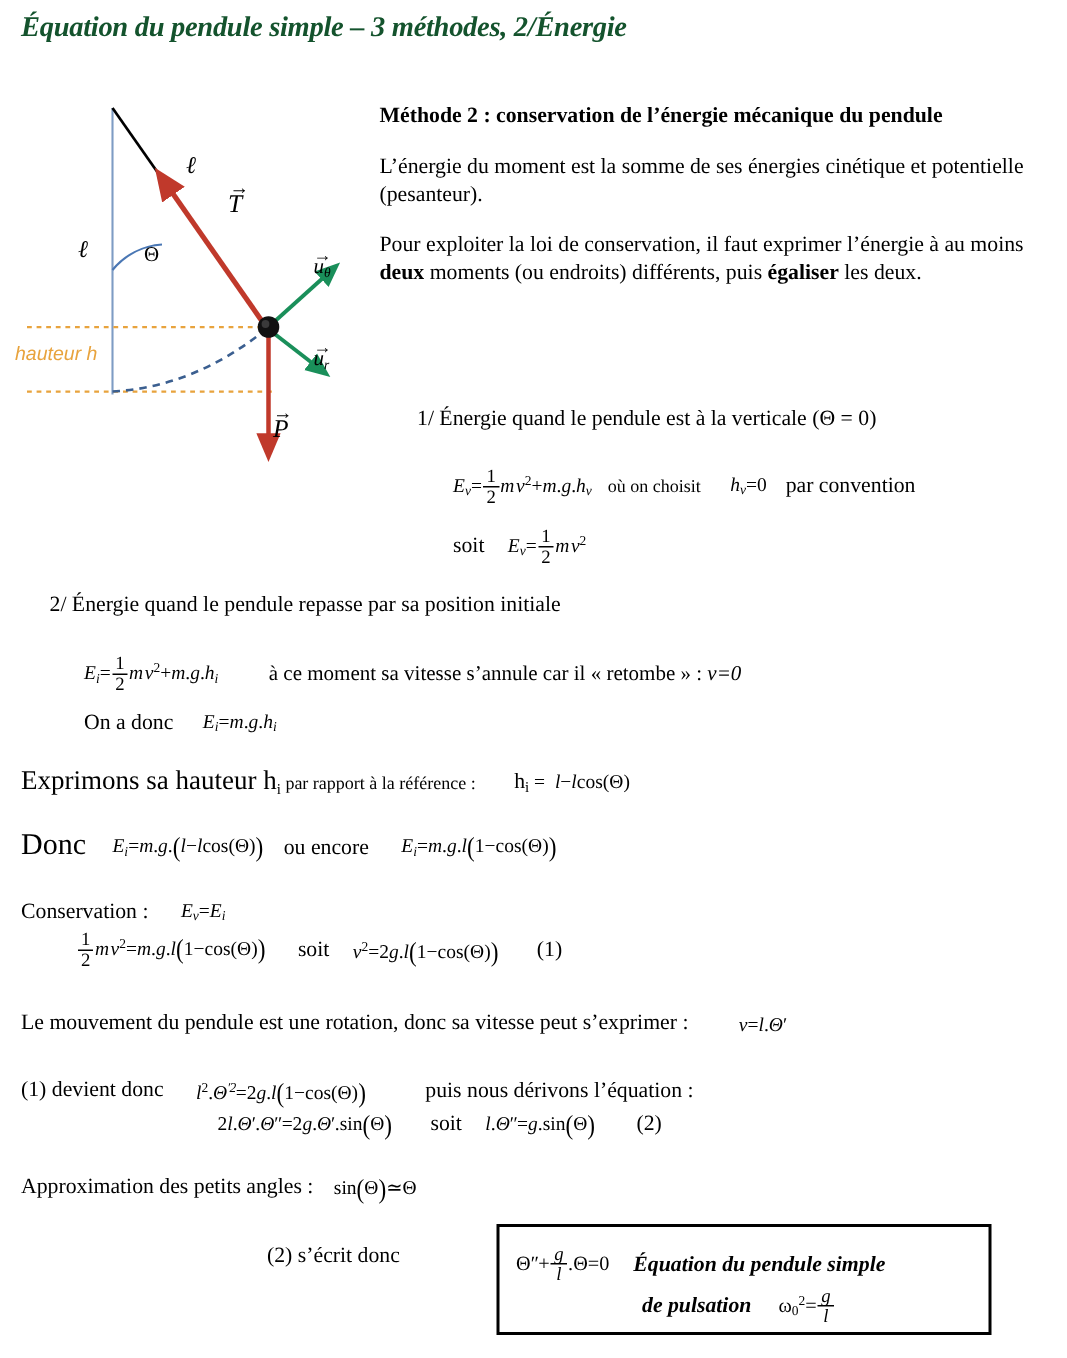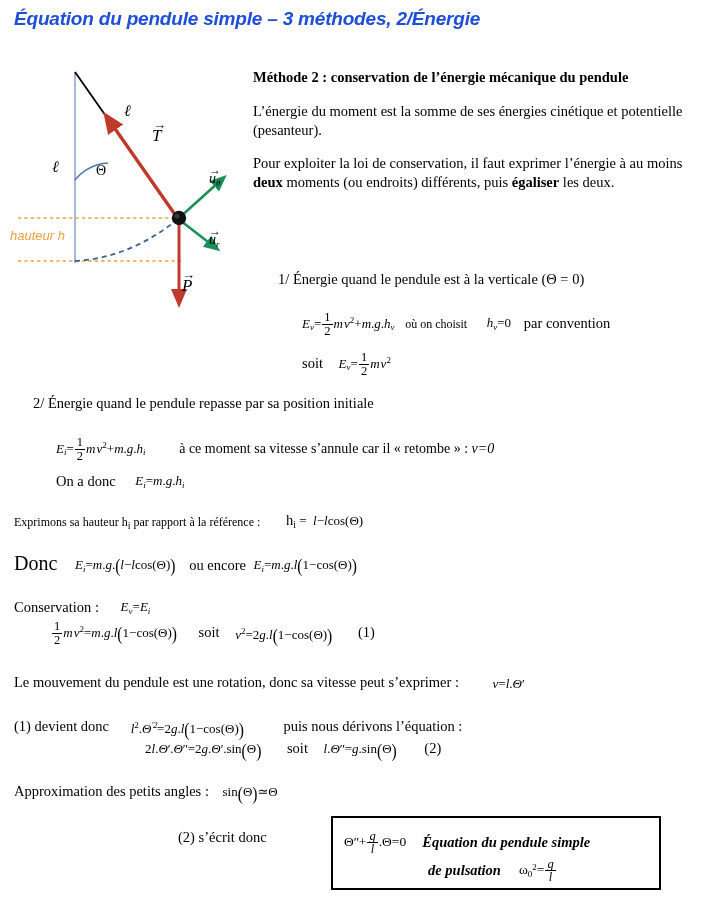--- a/index.html
+++ b/index.html
@@ -14,26 +14,26 @@
     font-family: "Liberation Serif", serif;
     color: #000000;
     overflow: hidden;
   }
 
   
   .doc-title {
     position: absolute;
     left: 14px;
     top: 8px;
-    font-family: Liberation Sans, sans-serif;
+    font-family: Liberation Serif, serif;
     font-weight: bold;
     font-style: italic;
     font-size: 19px;
     letter-spacing: -0.2px;
-    color: #1d4ed8;
+    color: #14532d;
     white-space: nowrap;
   }
 
   
   .figure {
     position: absolute;
     left: 0px;
     top: 58px;
     width: 245px;
     height: 262px;
@@ -251,29 +251,29 @@
   <span class="m"><i>E</i><span class="sub">i</span>=<span class="frac"><span class="num">1</span><span class="den">2</span></span><i>m v</i><span class="sup">2</span>+<i>m</i>.<i>g</i>.<i>h</i><span class="sub">i</span></span>
   <span style="font-size:14px;margin-left:30px;"><span>à ce moment sa vitesse s’annule car il « retombe » : </span><i>v=0</i></span>
 </div>
 
 <div class="block" style="left:56px; top:471px;">
   <span style="font-size:14.5px;">On a donc</span>
   <span class="m" style="margin-left:16px;"><i>E</i><span class="sub">i</span>=<i>m</i>.<i>g</i>.<i>h</i><span class="sub">i</span></span>
 </div>
 
 <div class="block" style="left:14px; top:511px;">
-  <span style="font-size:12px;">Exprimons sa hauteur h</span><span style="font-size:10px;vertical-align:-0.3em;">i</span><span style="font-size:12px;text-align:center;"> par rapport à la référence :</span>
+  <span style="font-size:18px;">Exprimons sa hauteur h</span><span style="font-size:10px;vertical-align:-0.3em;">i</span><span style="font-size:12px;text-align:center;"> par rapport à la référence :</span>
   <span class="m" style="margin-left:22px;"><span style="font-size:14.5px;">h</span><span class="subn" style="font-size:10px;">i</span>&nbsp;=&nbsp;&nbsp;<i>l</i>−<i>l</i><span class="up">cos</span>(<span class="up">Θ</span>)</span>
 </div>
 
 <div class="block" style="left:14px; top:554px;">
   <span style="font-size:20px;">Donc</span>
   <span class="m" style="margin-left:14px;"><i>E</i><span class="sub">i</span>=<i>m</i>.<i>g</i>.<span class="big-paren">(</span><i>l</i>−<i>l</i><span class="up">cos</span>(<span class="up">Θ</span>)<span class="big-paren">)</span></span>
   <span style="font-size:14.5px;margin-left:10px;">ou encore</span>
-  <span class="m" style="margin-left:4px;"><i>E</i><span class="sub">i</span>=<i>m</i>.<i>g</i>.<i>l</i><span class="big-paren">(</span>1−<span class="up">cos</span>(<span class="up">Θ</span>)<span class="big-paren">)</span></span>
+  <span class="m" style="margin-left:18px;"><i>E</i><span class="sub">i</span>=<i>m</i>.<i>g</i>.<i>l</i><span class="big-paren">(</span>1−<span class="up">cos</span>(<span class="up">Θ</span>)<span class="big-paren">)</span></span>
 </div>
 
 <div class="block" style="left:14px; top:597px;">
   <span style="font-size:14.5px;">Conservation :</span>
   <span class="m" style="margin-left:18px;"><i>E</i><span class="sub">v</span>=<i>E</i><span class="sub">i</span></span>
 </div>
 
 <div class="block" style="left:51px; top:620px;">
   <span class="m"><span class="frac"><span class="num">1</span><span class="den">2</span></span><i>m v</i><span class="sup">2</span>=<i>m</i>.<i>g</i>.<i>l</i><span class="big-paren">(</span>1−<span class="up">cos</span>(<span class="up">Θ</span>)<span class="big-paren">)</span></span>
   <span style="font-size:14.5px;margin-left:18px;">soit</span>

